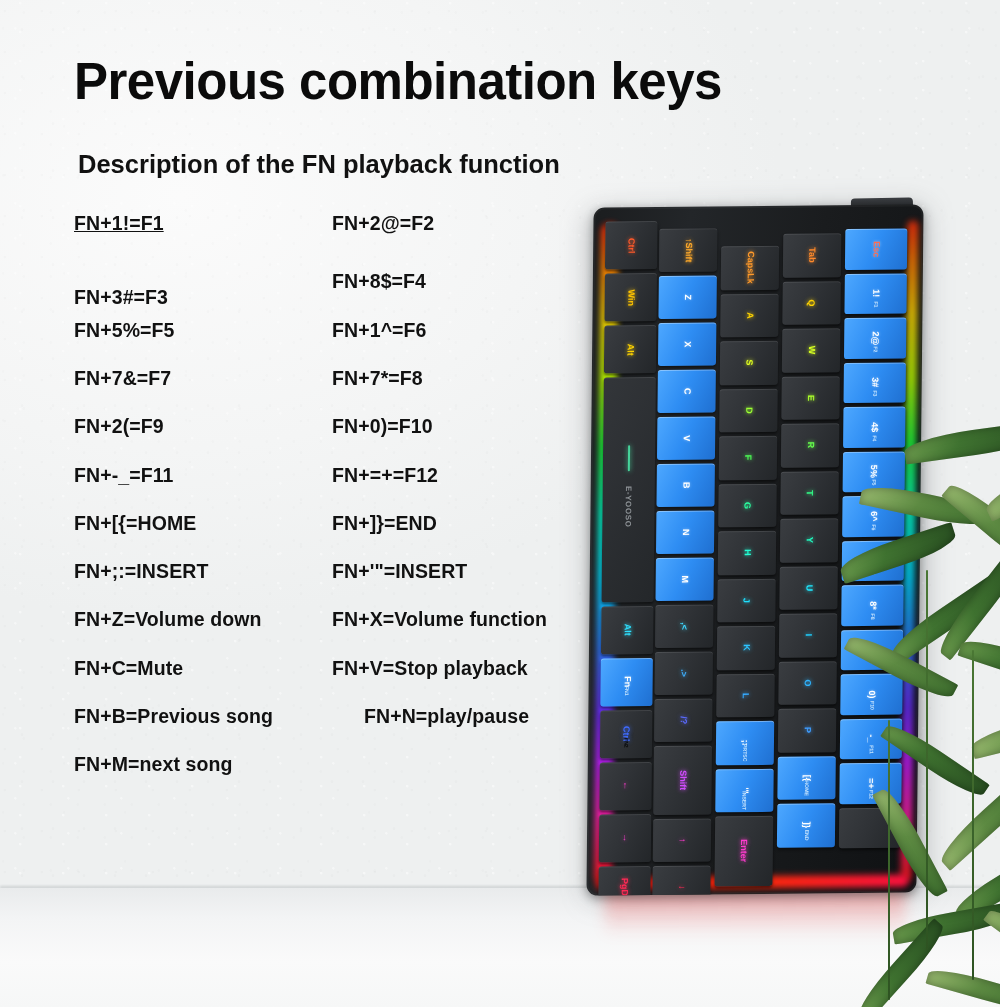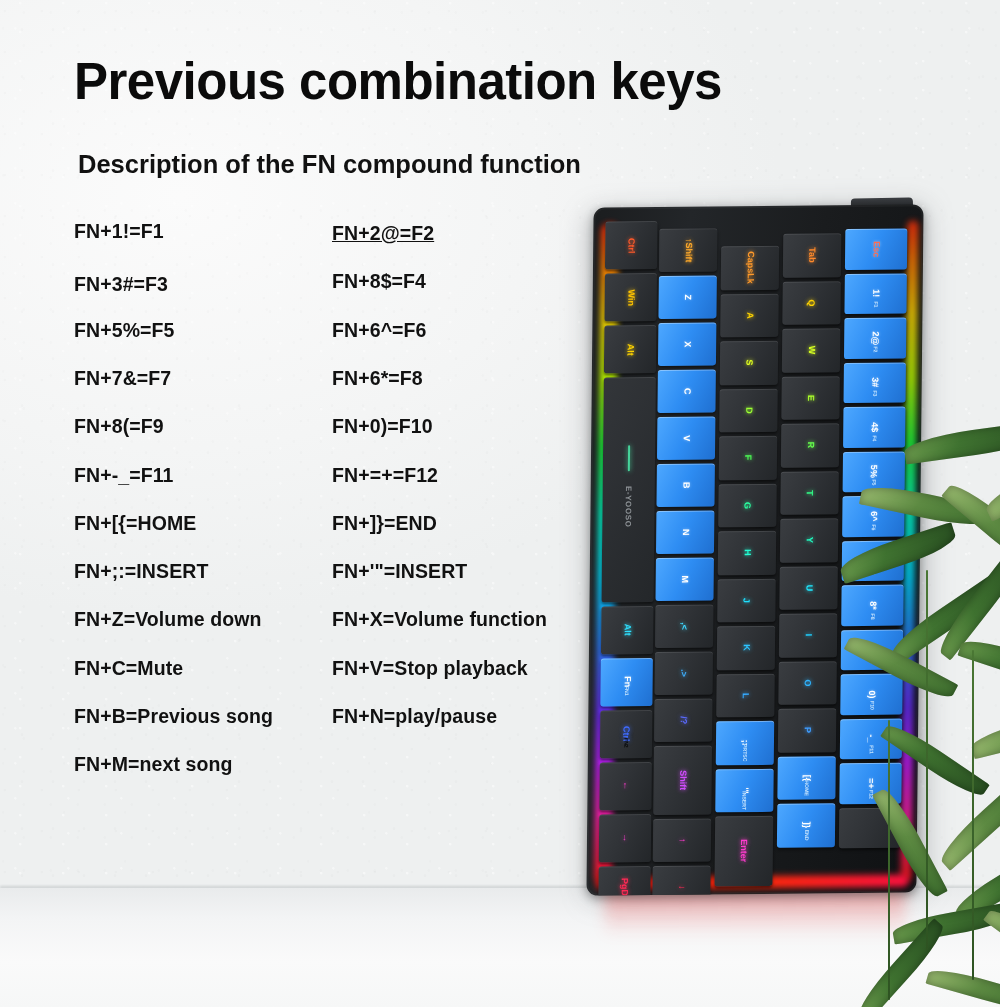--- a/index.html
+++ b/index.html
@@ -188,45 +188,45 @@
 
 <div id="scene">
   <div class="wall">
     <div class="wall-noise"></div>
   </div>
   <div class="table-seam"></div>
   <div class="table"></div>
 </div>
 
 <h1 class="title">Previous combination keys</h1>
-<h2 class="subtitle">Description of the FN compound function</h2>
+<h2 class="subtitle">Description of the FN playback function</h2>
 
 <div id="fn-list">
-    <div class="fn-item fn-col-a" style="top: 220px;">FN+1!=F1</div>
-    <div class="fn-item fn-col-b" style="top: 222px; text-decoration: underline;">FN+2@=F2</div>
-    <div class="fn-item fn-col-a" style="top: 273px;">FN+3#=F3</div>
+    <div class="fn-item fn-col-a" style="top: 212px; text-decoration: underline;">FN+1!=F1</div>
+    <div class="fn-item fn-col-b" style="top: 212px;">FN+2@=F2</div>
+    <div class="fn-item fn-col-a" style="top: 286px;">FN+3#=F3</div>
     <div class="fn-item fn-col-b" style="top: 270.3px;">FN+8$=F4</div>
     <div class="fn-item fn-col-a" style="top: 318.6px;">FN+5%=F5</div>
-    <div class="fn-item fn-col-b" style="top: 318.6px;">FN+6^=F6</div>
+    <div class="fn-item fn-col-b" style="top: 318.6px;">FN+1^=F6</div>
     <div class="fn-item fn-col-a" style="top: 366.9px;">FN+7&amp;=F7</div>
-    <div class="fn-item fn-col-b" style="top: 366.9px;">FN+6*=F8</div>
-    <div class="fn-item fn-col-a" style="top: 415.2px;">FN+8(=F9</div>
+    <div class="fn-item fn-col-b" style="top: 366.9px;">FN+7*=F8</div>
+    <div class="fn-item fn-col-a" style="top: 415.2px;">FN+2(=F9</div>
     <div class="fn-item fn-col-b" style="top: 415.2px;">FN+0)=F10</div>
     <div class="fn-item fn-col-a" style="top: 463.5px;">FN+-_=F11</div>
     <div class="fn-item fn-col-b" style="top: 463.5px;">FN+=+=F12</div>
     <div class="fn-item fn-col-a" style="top: 511.8px;">FN+[{=HOME</div>
     <div class="fn-item fn-col-b" style="top: 511.8px;">FN+]}=END</div>
     <div class="fn-item fn-col-a" style="top: 560.1px;">FN+;:=INSERT</div>
     <div class="fn-item fn-col-b" style="top: 560.1px;">FN+'"=INSERT</div>
     <div class="fn-item fn-col-a" style="top: 608.4px; text-align: center;">FN+Z=Volume down</div>
     <div class="fn-item fn-col-b" style="top: 608.4px;">FN+X=Volume function</div>
     <div class="fn-item fn-col-a" style="top: 656.7px;">FN+C=Mute</div>
     <div class="fn-item fn-col-b" style="top: 656.7px;">FN+V=Stop playback</div>
     <div class="fn-item fn-col-a" style="top: 705px;">FN+B=Previous song</div>
-    <div class="fn-item fn-col-b" style="top: 705px;">FN+N=play/pause</div>
+    <div class="fn-item fn-col-b" style="top: 705px; margin-left: 32px;">FN+N=play/pause</div>
     <div class="fn-item fn-col-a" style="top: 753.3px;">FN+M=next song</div>
   </div>
 
 <div id="keyboard-photo">
   <div class="kb-shadow"></div>
   <div class="kb-reflect"></div>
   <div class="kb-reflect-rgb"></div>
   <div class="kb-usb"></div>
   <div class="kb-body">
     <div class="kb-glow"></div>

